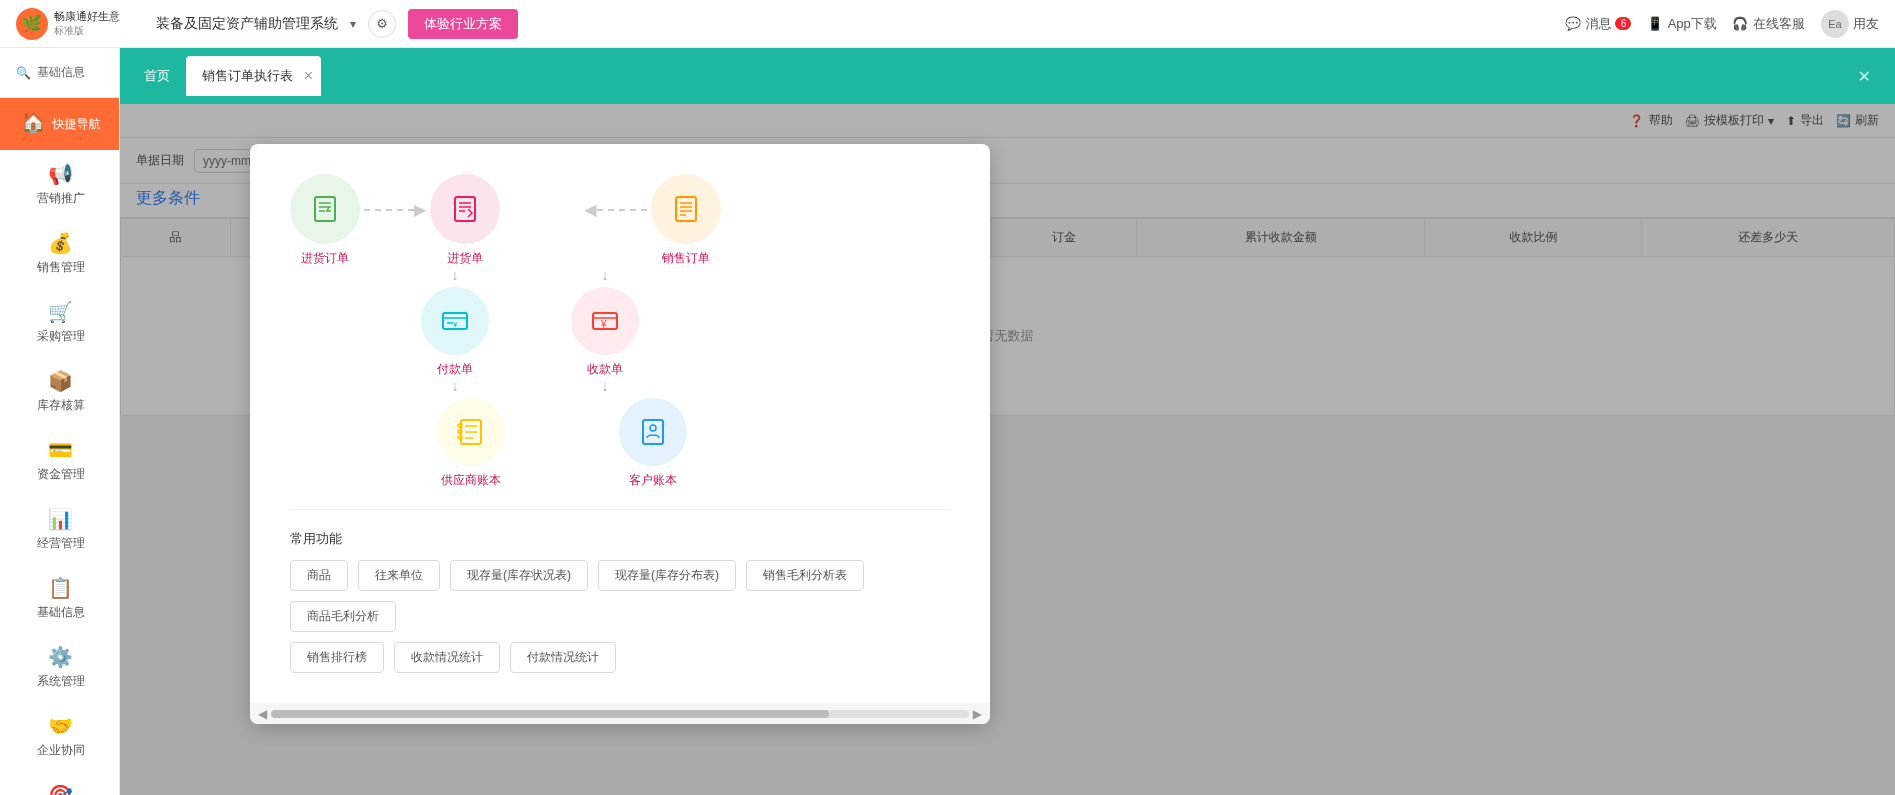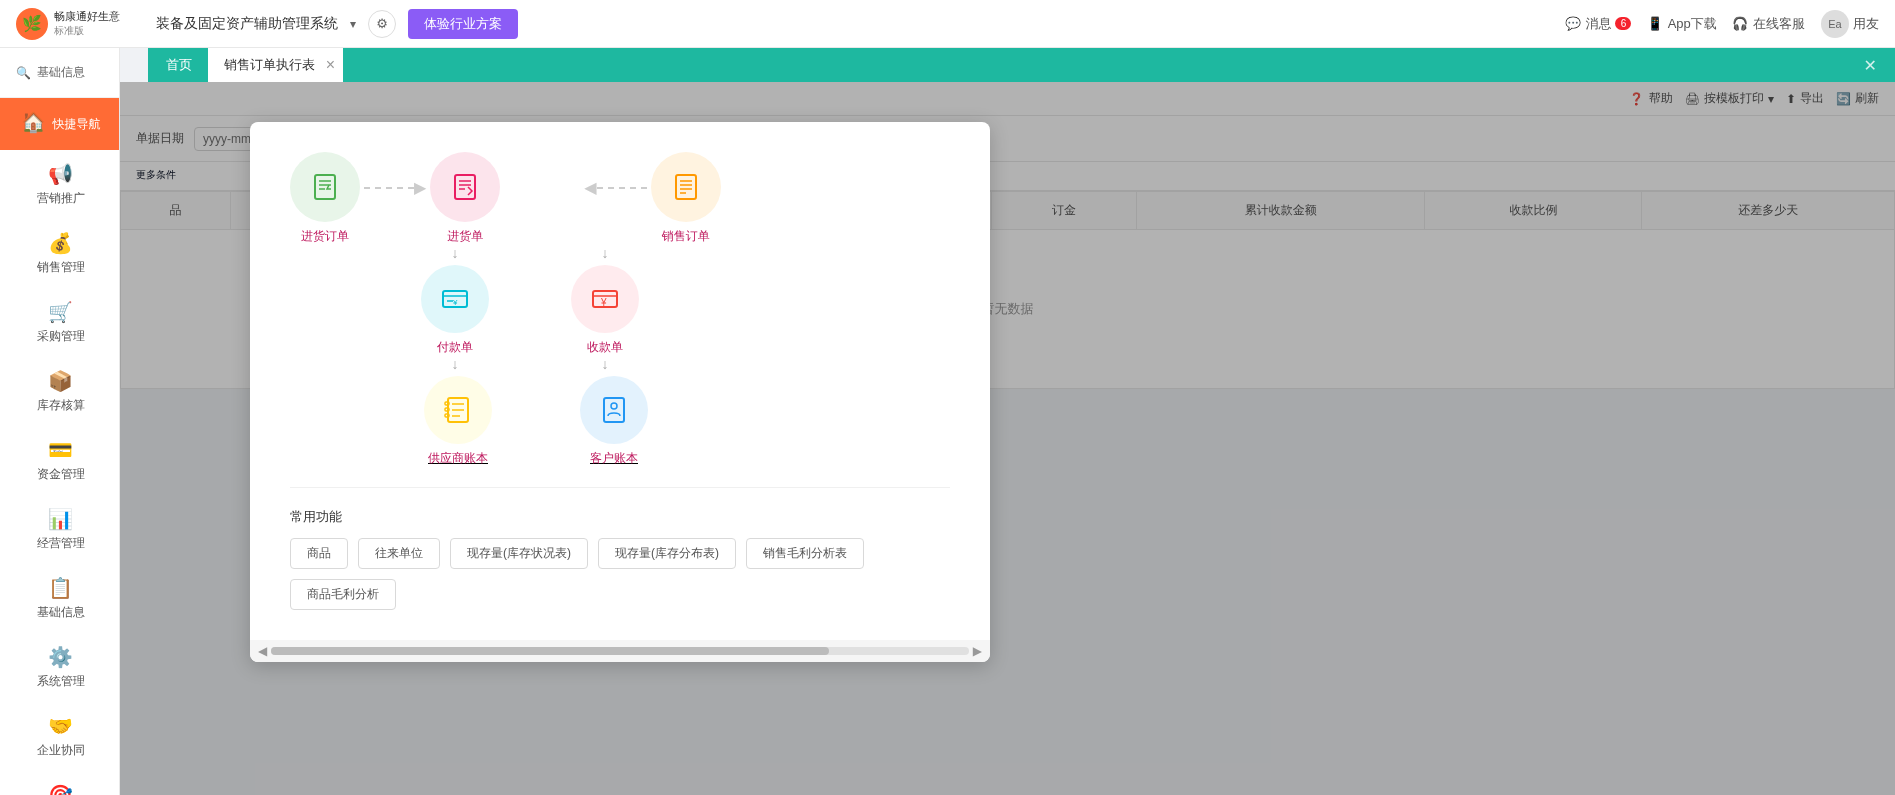--- a/index.html
+++ b/index.html
@@ -57,21 +57,21 @@
       font-size: 12px;
     }
     .settings-btn {
       width: 28px; height: 28px;
       border-radius: 50%;
       border: 1px solid #ddd;
       display: flex; align-items: center; justify-content: center;
       cursor: pointer; color: #666;
     }
     .trial-btn {
-      background: #8b5cf6;
+      background: #ec4899;
       color: white;
       border: none;
       padding: 6px 16px;
       border-radius: 4px;
       cursor: pointer;
       font-size: 13px;
     }
 
     .header-right {
       display: flex;
@@ -152,27 +152,26 @@
     
     .main-content {
       flex: 1;
       display: flex;
       flex-direction: column;
       overflow: hidden;
     }
 
     
     .tab-bar {
-      height: 34px;
+      height: 56px;
       background: #1eb8a0;
       display: flex;
       align-items: center;
-      padding: 2px;
+      padding: 8px;
       flex-shrink: 0;
-      margin-left: 28px;
     }
     .tab-item {
       height: 40px;
       display: flex;
       align-items: center;
       padding: 0 16px;
       cursor: pointer;
       color: rgba(255,255,255,0.85);
       font-size: 13px;
       position: relative;
@@ -266,22 +265,22 @@
     .set-btn {
       background: #fff;
       color: #555;
       border: 1px solid #d9d9d9;
       padding: 5px 12px;
       border-radius: 4px;
       cursor: pointer;
       font-size: 12px;
     }
     .more-condition {
-      color: #0f172a;
-      font-size: 10px;
+      color: #3b82f6;
+      font-size: 16px;
       cursor: pointer;
       font-family: Liberation Serif, serif;
     }
 
     
     .data-table {
       background: #fff;
       margin: 0;
       width: 100%;
       border-collapse: collapse;
@@ -696,21 +695,21 @@
                 </div>
               </div>
 
               <div style="display:flex; gap:0;">
                 <div style="width:130px;"></div>
                 <div style="width:70px; text-align:center; color:#aaa; font-size:14px;">↓</div>
                 <div style="width:80px;"></div>
                 <div style="width:70px; text-align:center; color:#aaa; font-size:14px;">↓</div>
               </div>
 
-              <div style="display:flex; align-items:flex-start; gap:3px; margin-top:4px;text-decoration:underline;">
+              <div style="display:flex; align-items:flex-start; gap:16px; margin-top:4px;">
                 <div style="width:130px;"></div>
 
                 <div class="flow-item" style="align-items:center; width:70px;">
                   <div class="flow-circle circle-yellow" style="width:68px;height:68px;">
                     <svg width="32" height="32" viewBox="0 0 32 32" fill="none">
                       <rect x="6" y="4" width="20" height="24" rx="2" stroke="#ffc107" stroke-width="2" fill="none"></rect>
                       <rect x="3" y="8" width="4" height="3" rx="1" stroke="#ffc107" stroke-width="1.5" fill="none"></rect>
                       <rect x="3" y="14" width="4" height="3" rx="1" stroke="#ffc107" stroke-width="1.5" fill="none"></rect>
                       <rect x="3" y="20" width="4" height="3" rx="1" stroke="#ffc107" stroke-width="1.5" fill="none"></rect>
                       <line x1="10" y1="10" x2="22" y2="10" stroke="#ffc107" stroke-width="1.5"></line>
@@ -738,20 +737,25 @@
             <div class="common-functions">
               <div class="common-title">常用功能</div>
               <div class="function-buttons">
                 <button class="func-btn">商品</button>
                 <button class="func-btn">往来单位</button>
                 <button class="func-btn">现存量(库存状况表)</button>
                 <button class="func-btn">现存量(库存分布表)</button>
                 <button class="func-btn">销售毛利分析表</button>
                 <button class="func-btn">商品毛利分析</button>
               </div>
+              <div class="function-buttons">
+                <button class="func-btn">销售排行榜</button>
+                <button class="func-btn">收款情况统计</button>
+                <button class="func-btn">付款情况统计</button>
+              </div>
             </div>
           </div>
 
           <div class="modal-scrollbar">
             <span class="scrollbar-arrow">◀</span>
             <div class="scrollbar-track">
               <div class="scrollbar-thumb"></div>
             </div>
             <span class="scrollbar-arrow">▶</span>
           </div>

